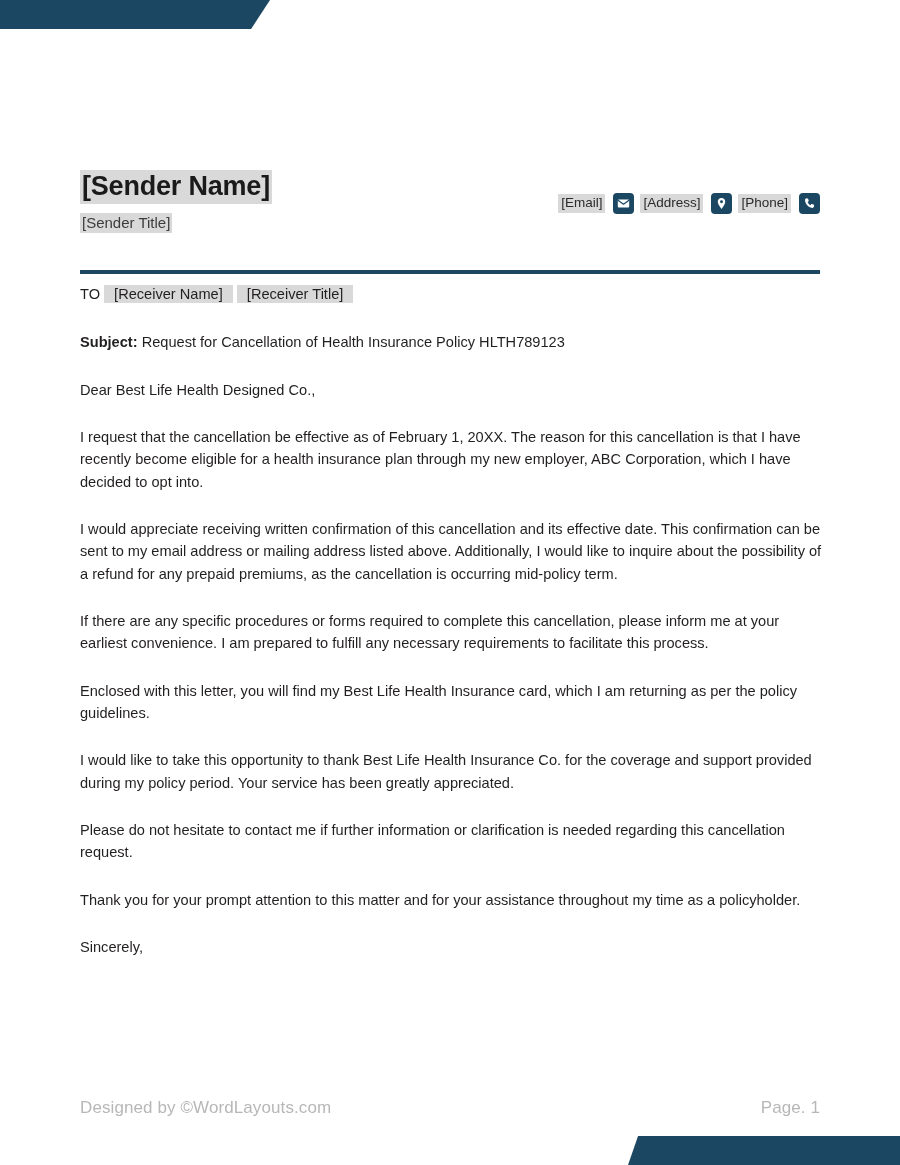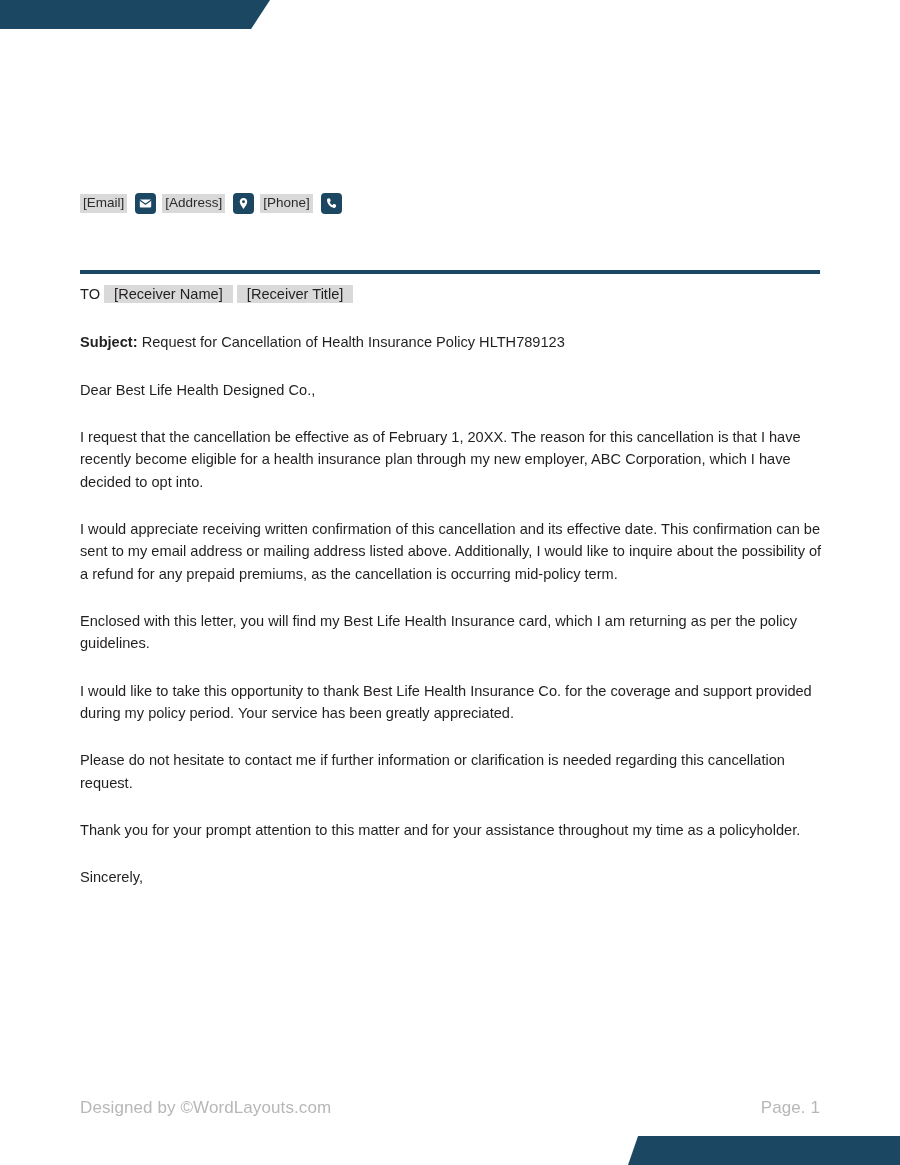--- a/index.html
+++ b/index.html
@@ -160,20 +160,28 @@
 </style>
 </head>
 <body>
 
 <div class="page">
 
   <div class="banner-top"></div>
 
   <div class="letterhead">
 
+    <div class="sender-block">
+      <div>
+        <span class="sender-name">[Sender Name]</span>
+      </div>
+      <div class="sender-title-wrap">
+        <span class="sender-title">[Sender Title]</span>
+      </div>
+    </div>
 
     <div class="contact-block">
 
       <div class="contact-row">
         <span class="contact-label">[Email]</span>
         <span class="contact-icon">
           <svg width="13" height="13" viewBox="0 0 16 16" aria-hidden="true">
             <rect x="1" y="3.2" width="14" height="9.6" rx="1.2" fill="#ffffff"></rect>
             <path d="M1.6 4.2 L8 8.9 L14.4 4.2" stroke="#1b4763" stroke-width="1.5" fill="none" stroke-linecap="round" stroke-linejoin="round"></path>
           </svg>
@@ -214,20 +222,21 @@
 
     <div class="subject-line">
       <span class="subject-key">Subject:</span>
       <span>Request for Cancellation of Health Insurance Policy HLTH789123</span>
     </div>
 
     <p class="salutation">Dear Best Life Health Designed Co.,</p>
 
     <p class="para">I request that the cancellation be effective as of February 1, 20XX. The reason for this cancellation is that I have recently become eligible for a health insurance plan through my new employer, ABC Corporation, which I have decided to opt into.</p>
     <p class="para">I would appreciate receiving written confirmation of this cancellation and its effective date. This confirmation can be sent to my email address or mailing address listed above. Additionally, I would like to inquire about the possibility of a refund for any prepaid premiums, as the cancellation is occurring mid-policy term.</p>
+    <p class="para">If there are any specific procedures or forms required to complete this cancellation, please inform me at your earliest convenience. I am prepared to fulfill any necessary requirements to facilitate this process.</p>
     <p class="para">Enclosed with this letter, you will find my Best Life Health Insurance card, which I am returning as per the policy guidelines.</p>
     <p class="para">I would like to take this opportunity to thank Best Life Health Insurance Co. for the coverage and support provided during my policy period. Your service has been greatly appreciated.</p>
     <p class="para">Please do not hesitate to contact me if further information or clarification is needed regarding this cancellation request.</p>
     <p class="para">Thank you for your prompt attention to this matter and for your assistance throughout my time as a policyholder.</p>
 
     <p class="closing">Sincerely,</p>
   </div>
 
   <div class="footer">
     <span>Designed by ©WordLayouts.com</span>

